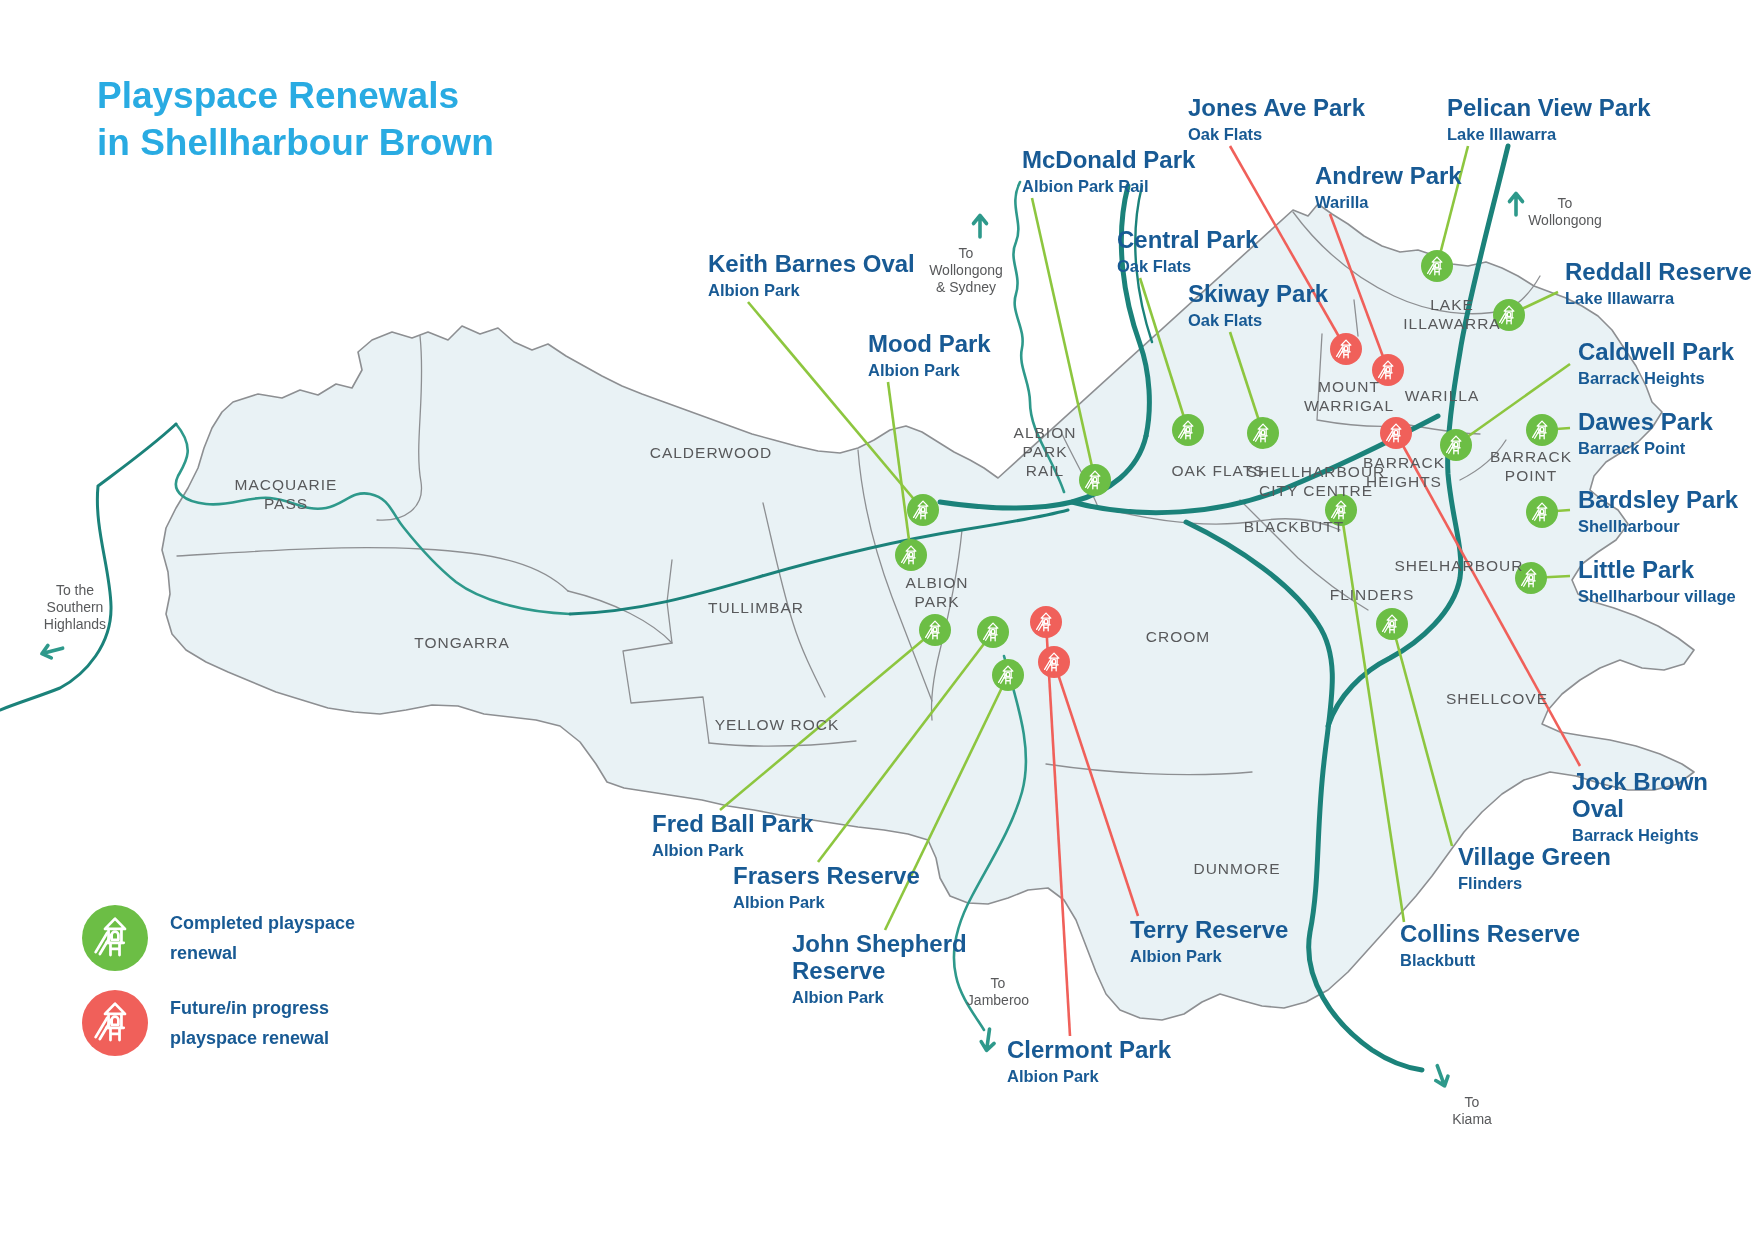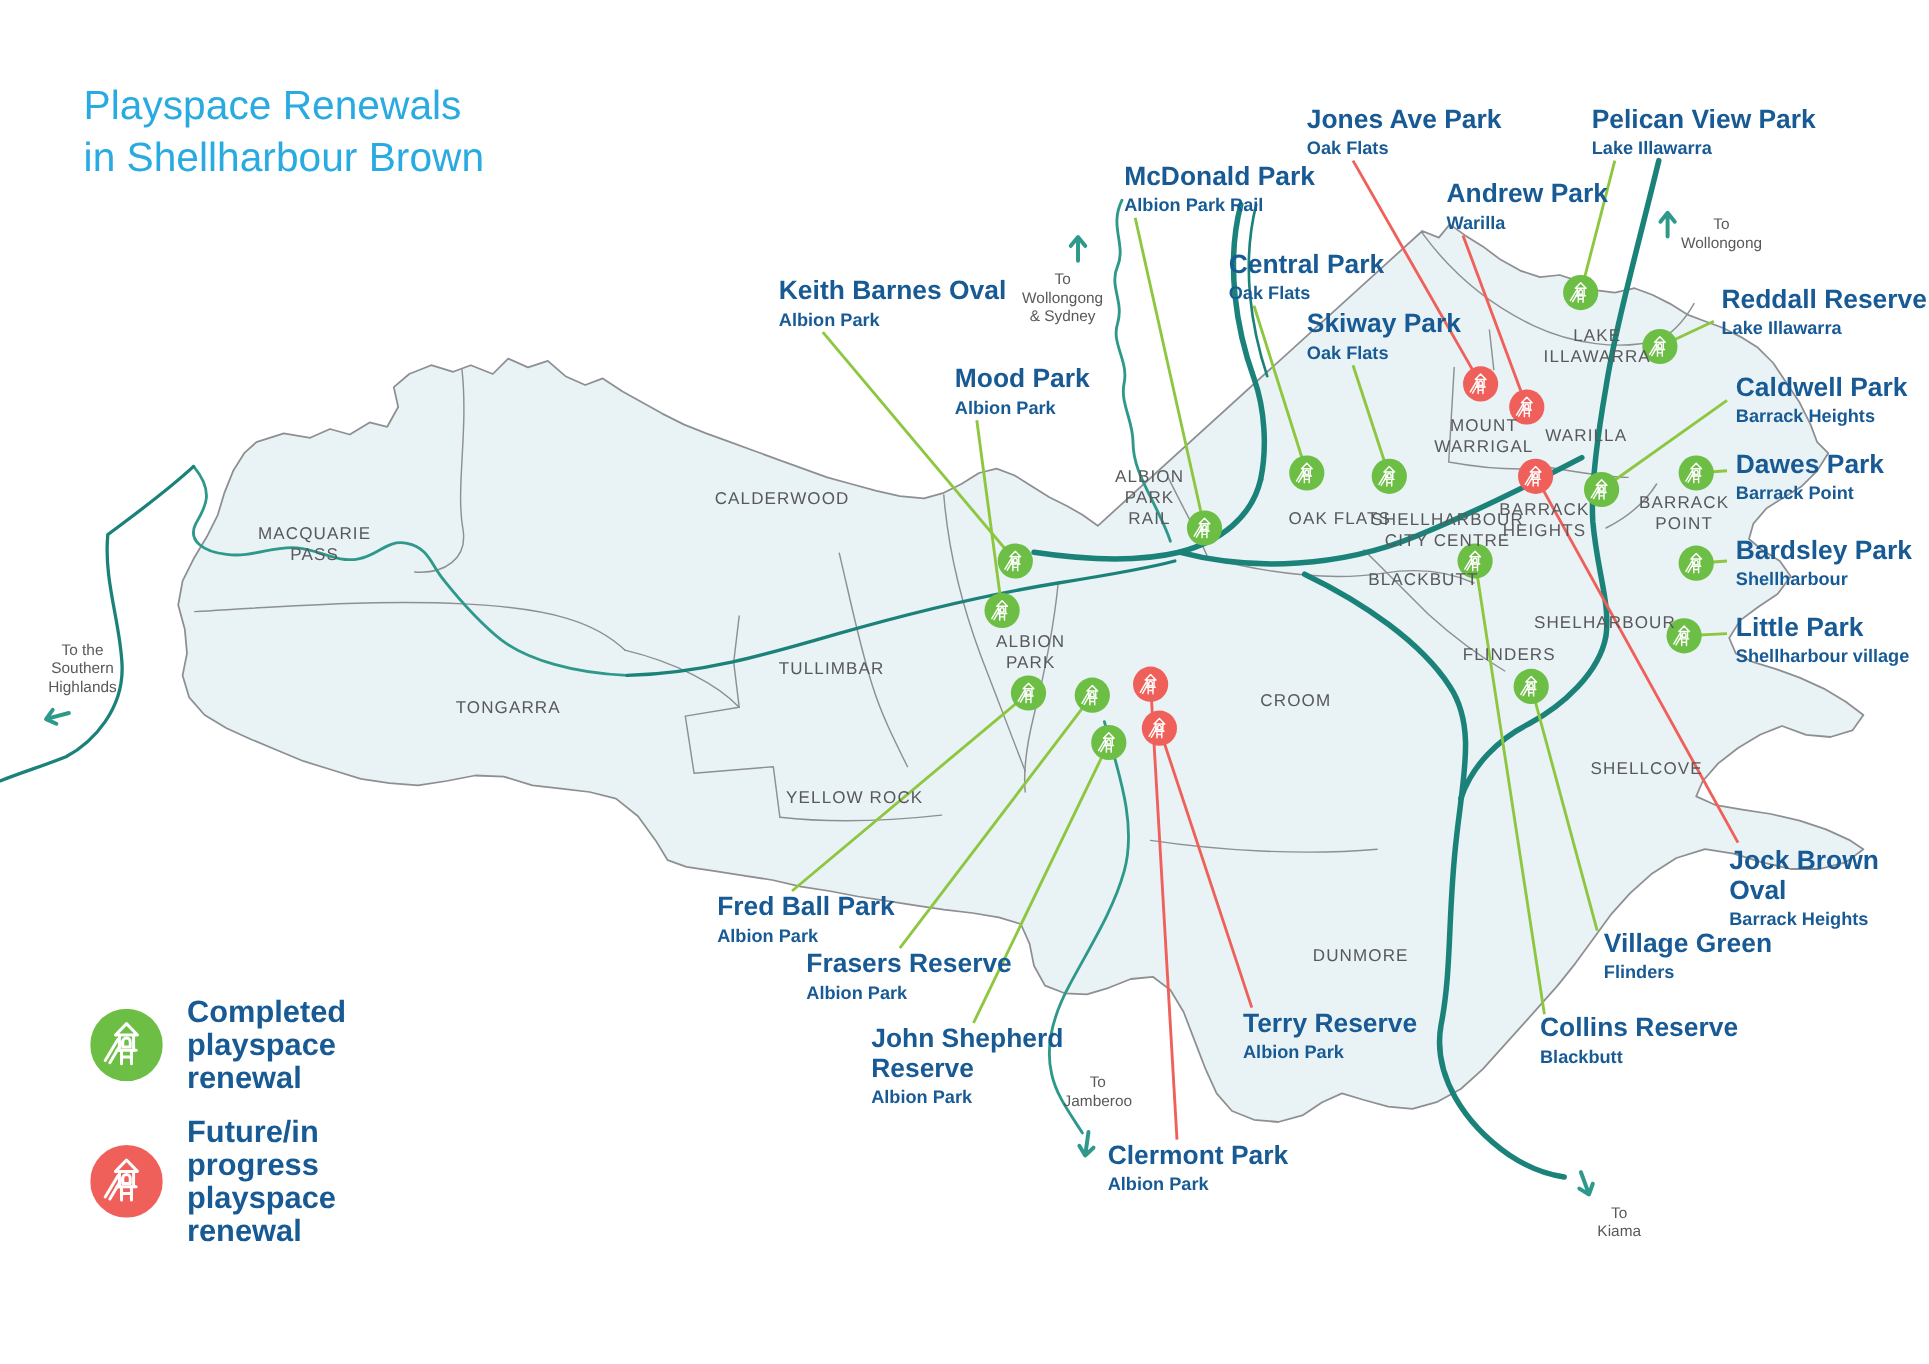--- a/index.html
+++ b/index.html
@@ -1,22 +1,22 @@
 <!DOCTYPE html>
 <html><head>
 <meta charset="utf-8">
 <style>
   html,body{margin:0;padding:0;background:#ffffff;font-family:"Liberation Sans",sans-serif;}
   .canvas{position:relative;width:1754px;height:1240px;background:#ffffff;overflow:hidden;}
   .canvas svg.map{position:absolute;left:0;top:0;width:1754px;height:1240px;}
-  .title{position:absolute;left:76px;top:72px;font-size:37px;line-height:47px;font-weight:normal;z-index:5;}
+  .title{position:absolute;left:97px;top:72px;font-size:37px;line-height:47px;font-weight:bold;z-index:5;}
   .legend{position:absolute;left:82px;top:905px;z-index:5;}
   .legend-row{display:flex;align-items:center;margin-bottom:19px;}
   .legend-icon{width:66px;height:66px;flex:0 0 66px;}
-  .legend-text{margin-left:22px;font-size:28px;line-height:30px;font-weight:bold;width:235px;}
+  .legend-text{margin-left:22px;font-size:18px;line-height:30px;font-weight:bold;width:235px;}
   .park-name{font-size:24px;font-weight:bold;}
   .park-suburb{font-size:16.5px;font-weight:bold;}
   .suburb-label{font-size:15.5px;letter-spacing:1px;}
   .direction-label{font-size:14px;}
 </style>
 </head>
 <body>
 
 <div class="canvas">
 

